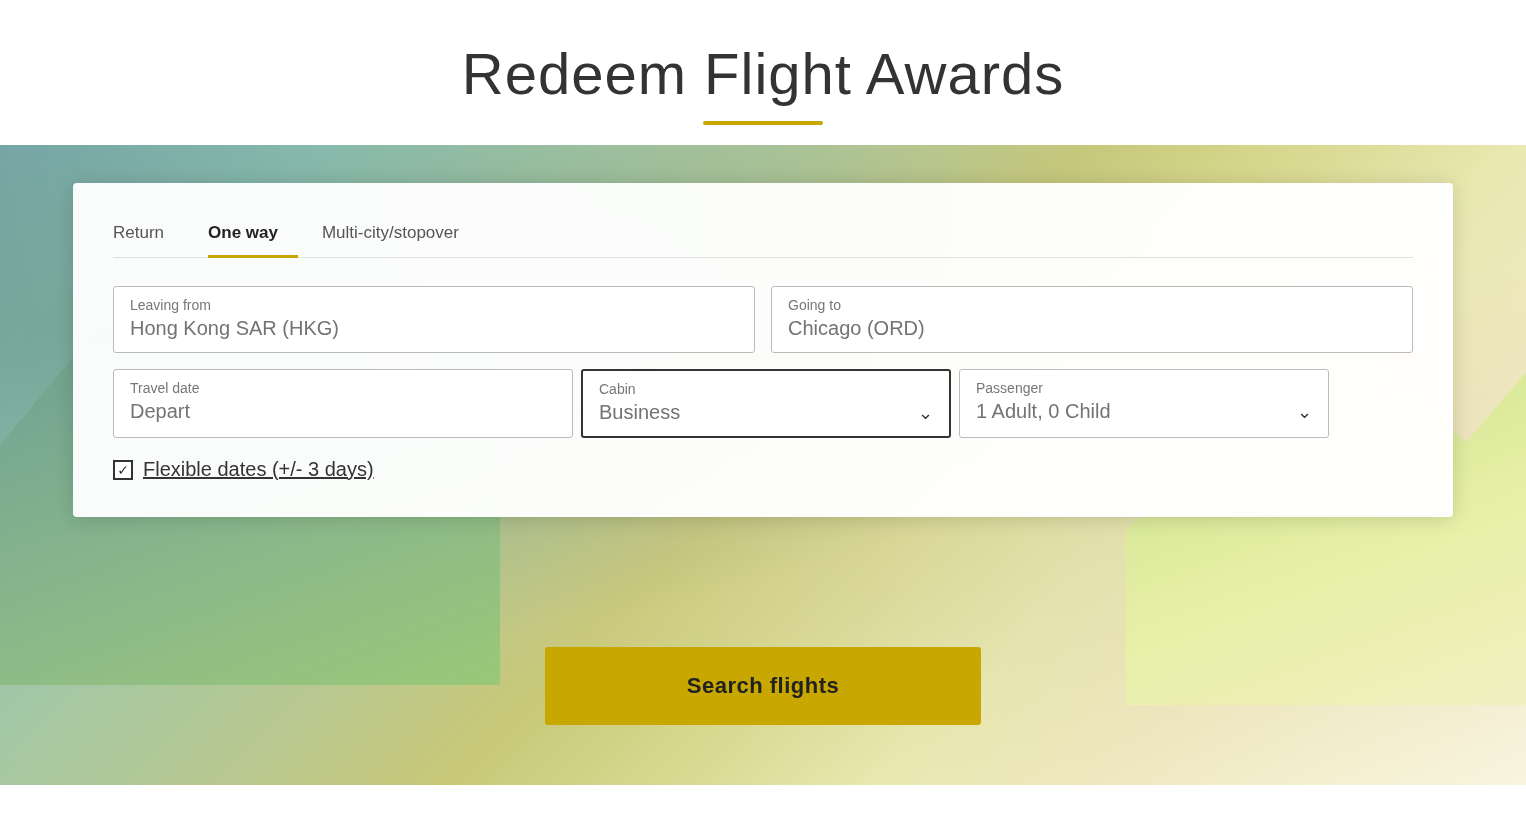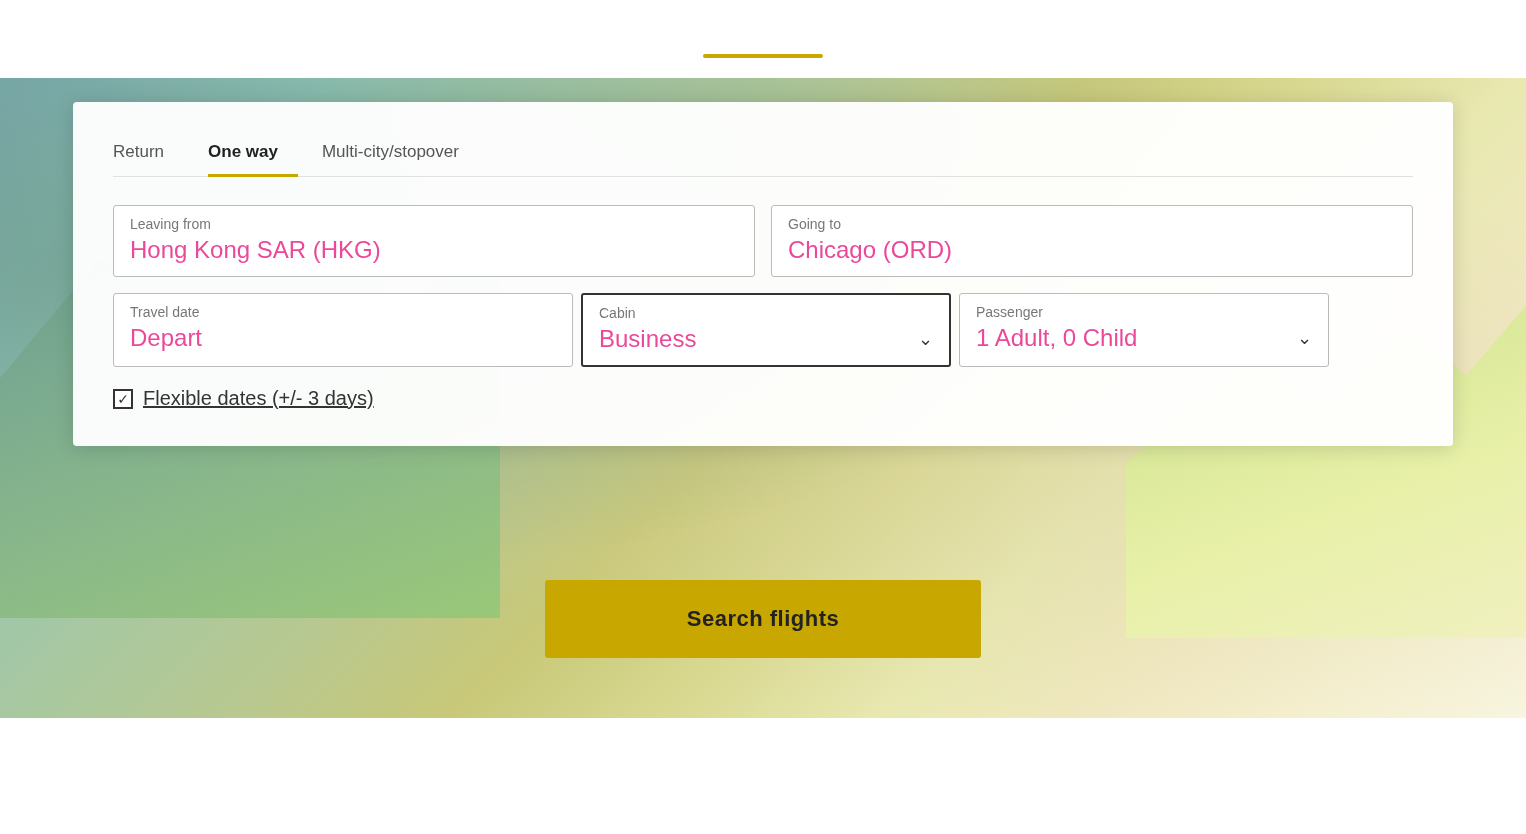--- a/index.html
+++ b/index.html
@@ -82,21 +82,21 @@
       bottom: 80px;
       right: 0;
       width: 400px;
       height: 350px;
       background: linear-gradient(160deg, #c8d890 0%, #d8e898 30%, #e8f0a8 60%, #f0f0c0 100%);
       clip-path: polygon(0% 100%, 0% 50%, 30% 20%, 50% 35%, 70% 10%, 85% 25%, 100% 5%, 100% 100%);
     }
 
     .search-card {
       position: absolute;
-      top: 24px;
+      top: 38px;
       left: 50%;
       transform: translateX(-50%);
       width: 1380px;
       background: rgba(255, 255, 255, 0.96);
       border-radius: 4px;
       padding: 32px 40px 36px 40px;
       box-shadow: 0 2px 20px rgba(0,0,0,0.15);
     }
 
     .tabs {
@@ -166,22 +166,22 @@
     }
 
     .field-label {
       font-size: 14px;
       color: #777;
       margin-bottom: 4px;
       font-weight: 400;
     }
 
     .field-value {
-      font-size: 24px;
-      color: #ec4899;
+      font-size: 20px;
+      color: #737373;
       font-weight: 400;
     }
 
     .field-row-with-arrow {
       display: flex;
       align-items: center;
       justify-content: space-between;
     }
 
     .dropdown-arrow {
@@ -252,20 +252,21 @@
       font-weight: 700;
       color: #222;
       cursor: pointer;
       letter-spacing: 0.5px;
     }
   </style>
 </head>
 <body>
 
 <div class="header-section">
+  <h1 class="page-title">Redeem Flight Awards</h1>
   <div class="title-underline"></div>
 </div>
 
 <div class="background-section">
   <div class="bg-overlay"></div>
   <div class="mountain-left"></div>
   <div class="mountain-right"></div>
 
   <div class="search-card">
 

